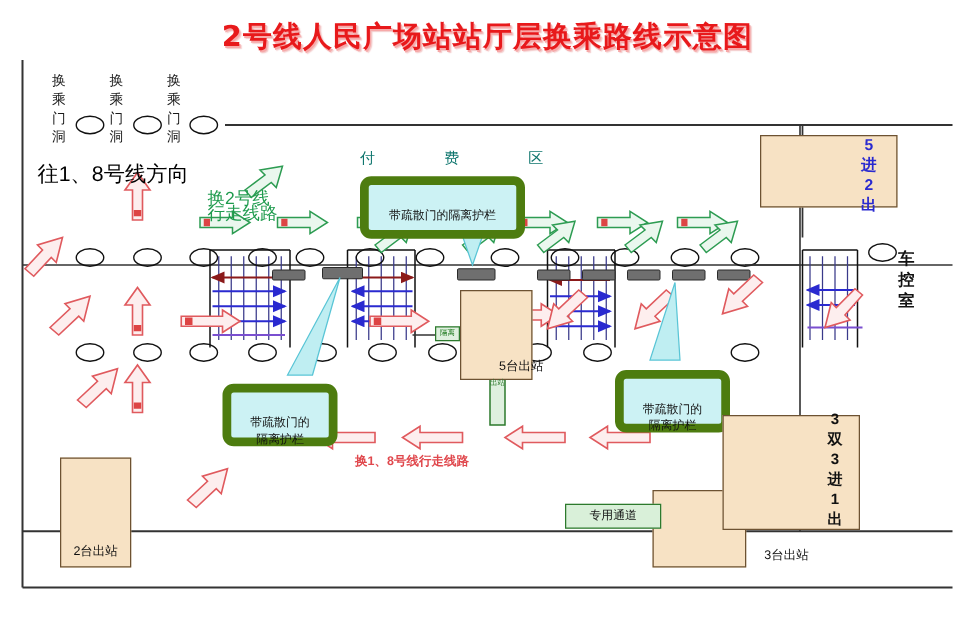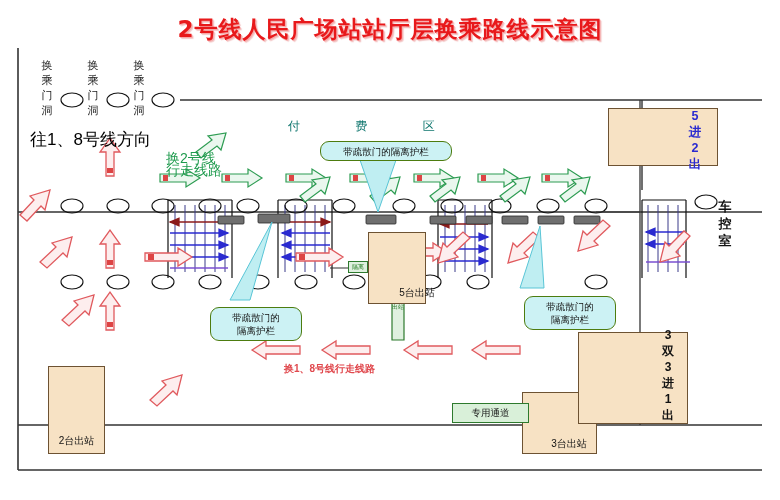--- a/index.html
+++ b/index.html
@@ -10,23 +10,23 @@
   #title{left:0;top:14px;width:780px;text-align:center;
          font-size:23px;font-weight:bold;color:#e8191b;
          font-family:"DejaVu Sans","Liberation Sans",sans-serif;
          letter-spacing:1px;
          text-shadow:1px 1px 0 #f7a9a9, 2px 2px 1px #f3c9c9;}
   .gatelabel{font-size:11px;color:#1a1a1a;line-height:15px;text-align:center;}
   .dirlabel{font-size:17px;font-weight:normal;color:#000;white-space:nowrap;}
   .greentxt{font-size:14px;color:#1f9b4e;line-height:12px;white-space:nowrap;}
   .redtxt{font-size:10px;color:#e0484d;white-space:nowrap;font-weight:bold;}
   .paytxt{font-size:12px;color:#0f766e;letter-spacing:26px;}
-  .callout{background:#ccf2f4;border:1px solid #4d7c0f;border-radius:9px;
+  .callout{background:#ccf2f4;border:7px solid #4d7c0f;border-radius:9px;
            font-size:9.5px;color:#111;text-align:center;line-height:13px;
-           padding:3px 5px;box-sizing:border-box;margin-left:32px;}
+           padding:18px 5px;box-sizing:border-box;}
   .boxbeige{background:#f7e2c4;border:1.5px solid #6d5232;box-sizing:border-box;}
   .boxlabel{font-size:10px;color:#111;text-align:center;white-space:nowrap;}
   .vlabel{font-size:12.5px;font-weight:bold;color:#2a2ad0;text-align:center;line-height:16px;}
   .vlabelblk{font-size:12px;font-weight:bold;color:#111;text-align:center;line-height:16px;}
   .ctrlroom{font-size:13px;font-weight:bold;color:#111;line-height:17px;text-align:center;}
   .greenbox{background:#d9f0d9;border:1.5px solid #2d7a2d;box-sizing:border-box;
             font-size:9.5px;color:#111;text-align:center;line-height:18px;}
   .smallgreen{background:#dff0df;border:1px solid #2d7a2d;box-sizing:border-box;
               font-size:6px;color:#1f7a1f;text-align:center;line-height:10px;}
   svg{position:absolute;left:0;top:0;}
@@ -306,21 +306,21 @@
     <div>隔离护栏</div>
   </div>
 
   <div class="abs boxbeige" style="left:48px;top:366px;width:57px;height:88px;"></div>
   <div class="abs boxlabel" style="left:48px;top:434px;width:57px;">2台出站</div>
 
   <div class="abs boxbeige" style="left:368px;top:232px;width:58px;height:72px;"></div>
   <div class="abs boxlabel" style="left:388px;top:286px;width:58px;">5台出站</div>
 
   <div class="abs boxbeige" style="left:522px;top:392px;width:75px;height:62px;"></div>
-  <div class="abs boxlabel" style="left:520px;top:437px;width:98px;">3台出站</div>
+  <div class="abs boxlabel" style="left:549px;top:437px;width:98px;text-align:right;">3台出站</div>
 
   <div class="abs boxbeige" style="left:608px;top:108px;width:110px;height:58px;"></div>
   <div class="abs vlabel" style="left:682px;top:108px;width:26px;">
     <div>5</div>
     <div>进</div>
     <div>2</div>
     <div>出</div>
   </div>
 
   <div class="abs boxbeige" style="left:578px;top:332px;width:110px;height:92px;"></div>

